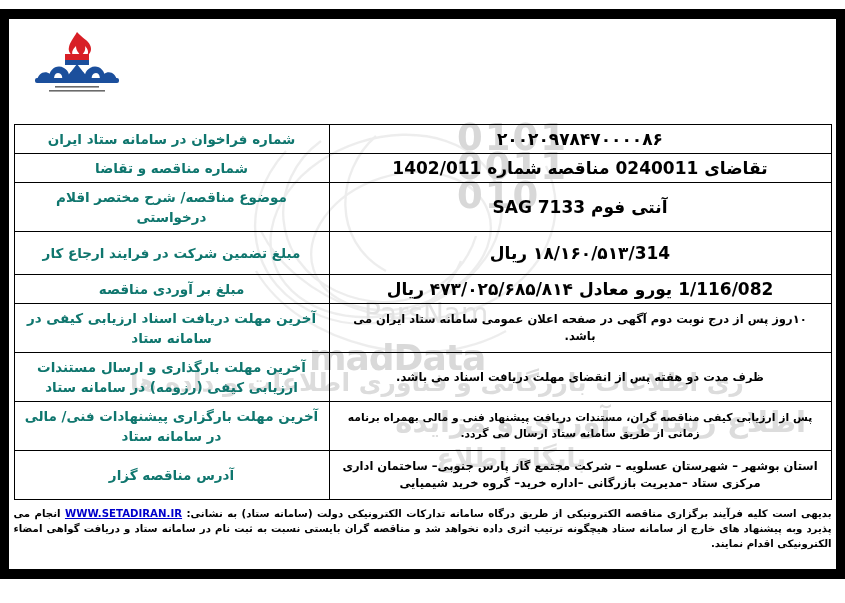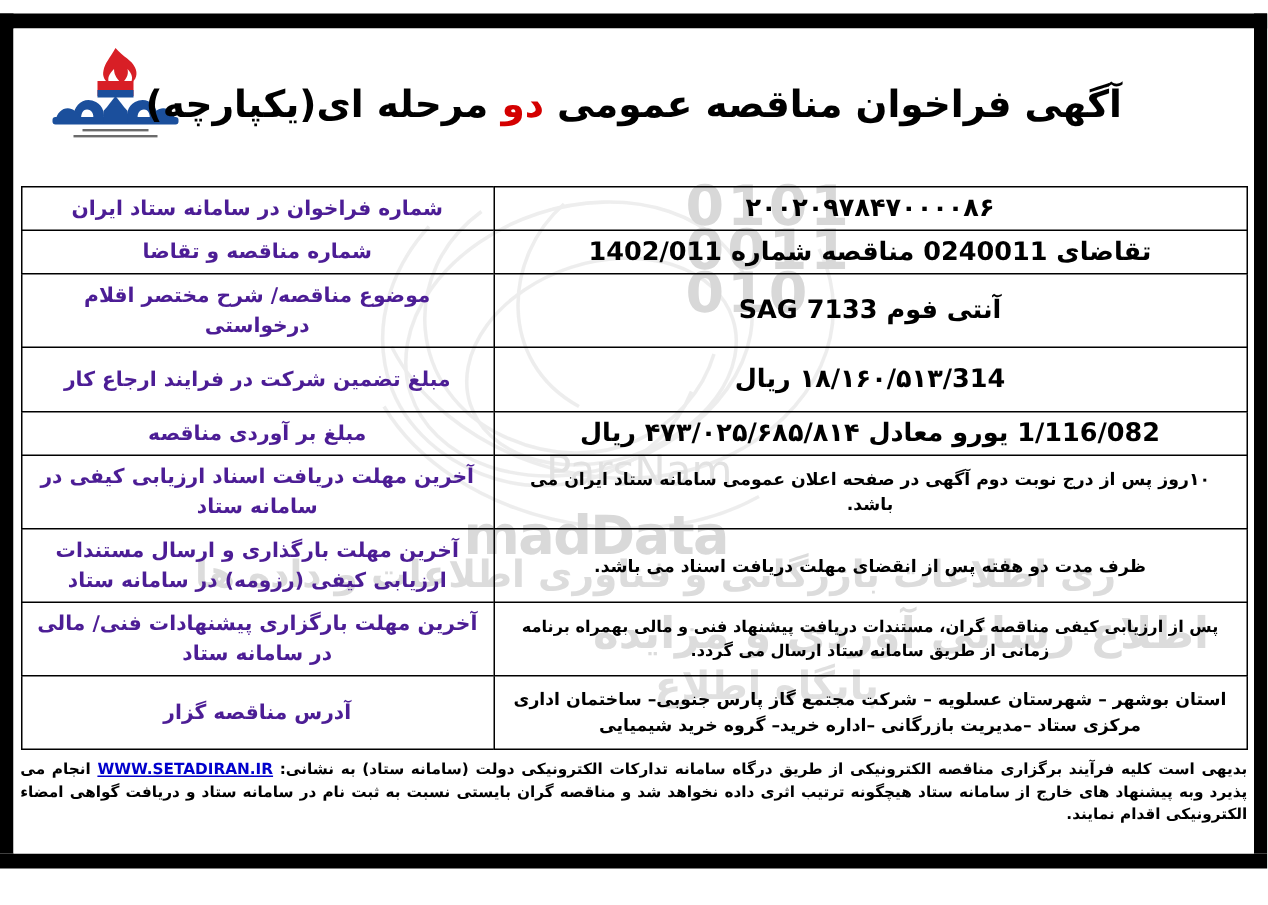--- a/index.html
+++ b/index.html
@@ -179,21 +179,21 @@
     border: 1px solid #000000;
     padding: 4px 7px;
     vertical-align: middle;
     background: transparent;
   }
   .tender-table td.label {
     width: 300px;
     text-align: center;
     font-size: 13.5px;
     font-weight: bold;
-    color: #4c1d95;
+    color: #0f766e;
     line-height: 20px;
   }
   .tender-table td.value {
     text-align: center;
     font-size: 14px;
     font-weight: bold;
     color: #000;
     line-height: 20px;
   }
   .tender-table td.value.small {
@@ -286,23 +286,20 @@
           <rect x="6" y="50" width="84" height="5" rx="2"></rect>
           <path d="M40 46 C42 42 54 42 56 46 L56 54 L40 54 Z"></path>
         </g>
 
         <g fill="#6b6b6b">
           <rect x="26" y="58" width="44" height="1.6"></rect>
           <rect x="20" y="62" width="56" height="1.6"></rect>
         </g>
       </svg>
 
-      <div class="title">
-        <span>آگهی فراخوان مناقصه عمومی </span><span class="accent">دو</span><span> مرحله ای(یکپارچه)</span>
-      </div>
 
     </div>
 
     <table class="tender-table">
       <tbody>
         <tr>
           <td class="value big">۲۰۰۲۰۹۷۸۴۷۰۰۰۰۸۶</td>
           <td class="label">شماره فراخوان در سامانه ستاد ایران</td>
         </tr>
         <tr>

